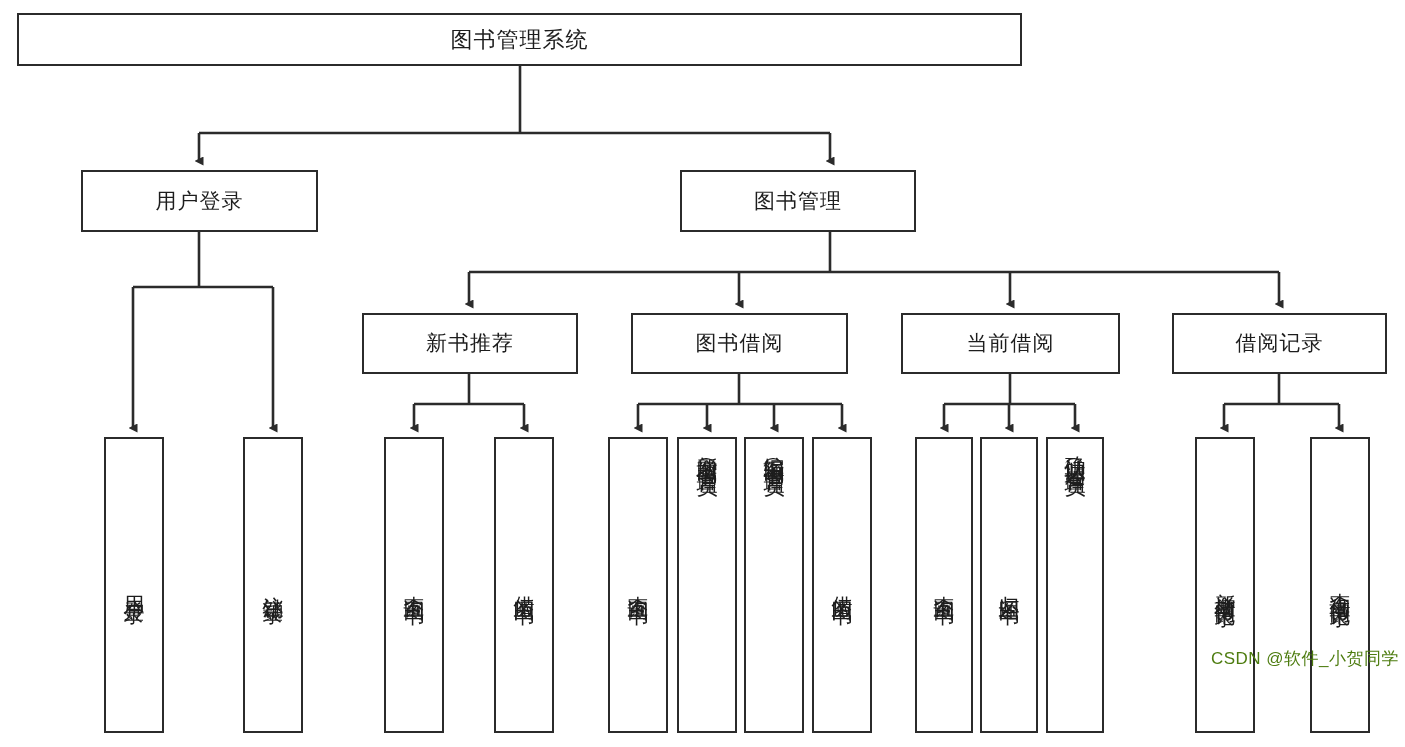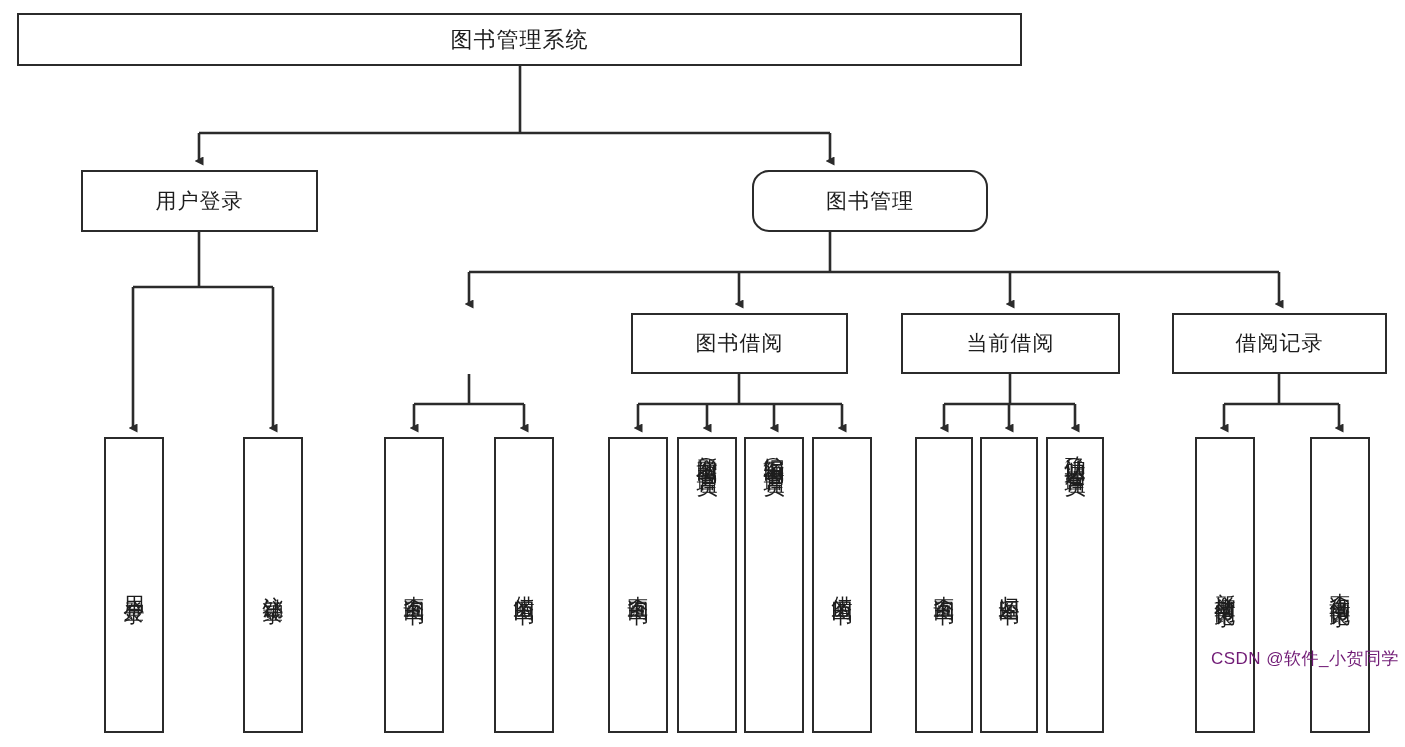--- a/index.html
+++ b/index.html
@@ -46,21 +46,21 @@
 
   .node.root .label{font-size:22px;}
   .node.level2 .label{font-size:21px;}
   .node.level3 .label{font-size:21px;}
 
   #watermark{
     position:absolute;
     right:6px;
     bottom:4px;
     font-size:17px;
-    color:#701a75;
+    color:#4d7c0f;
     letter-spacing:0.5px;
     white-space:nowrap;
     pointer-events:none;
   }
 </style>
 </head>
 <body>
 
 <div id="diagram">
 
@@ -114,24 +114,27 @@
     </g>
   </svg>
 
   <div class="node root" style="left:17px;top:13px;width:1005px;height:53px;">
     <span class="label">图书管理系统</span>
   </div>
 
   <div class="node level2" style="left:81px;top:170px;width:237px;height:62px;">
     <span class="label">用户登录</span>
   </div>
-  <div class="node level2" style="left:752px;top:170px;width:236px;height:62px;border-radius:17px;">
+  <div class="node level2" style="left:680px;top:170px;width:236px;height:62px;">
     <span class="label">图书管理</span>
   </div>
 
+  <div class="node level3" style="left:362px;top:313px;width:216px;height:61px;">
+    <span class="label">新书推荐</span>
+  </div>
   <div class="node level3" style="left:631px;top:313px;width:217px;height:61px;">
     <span class="label">图书借阅</span>
   </div>
   <div class="node level3" style="left:901px;top:313px;width:219px;height:61px;">
     <span class="label">当前借阅</span>
   </div>
   <div class="node level3" style="left:1172px;top:313px;width:215px;height:61px;align-items:center;">
     <span class="label">借阅记录</span>
   </div>
 

